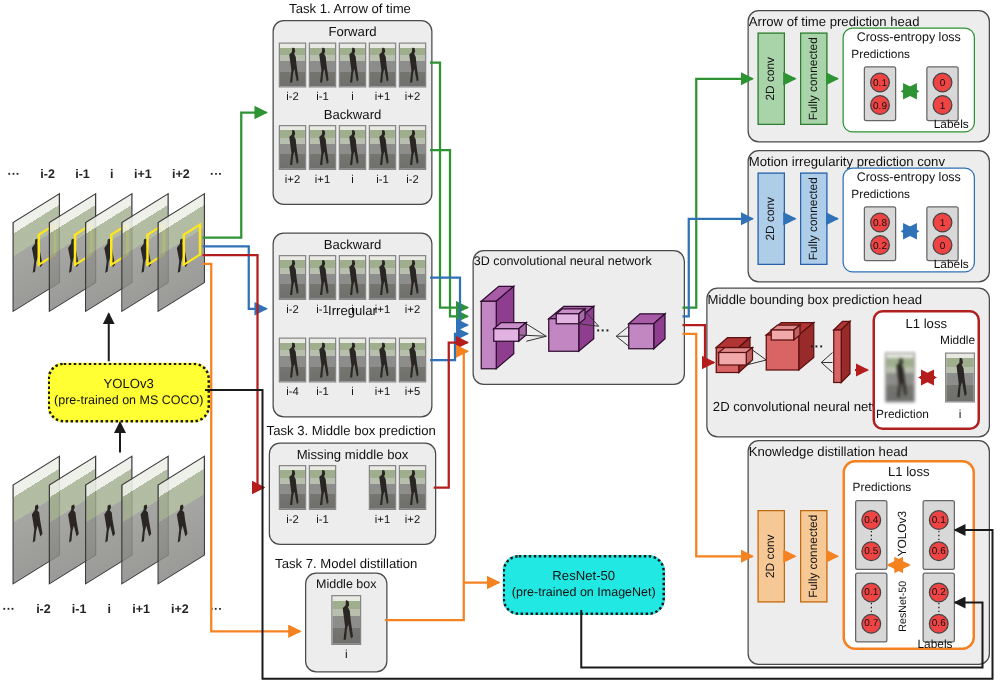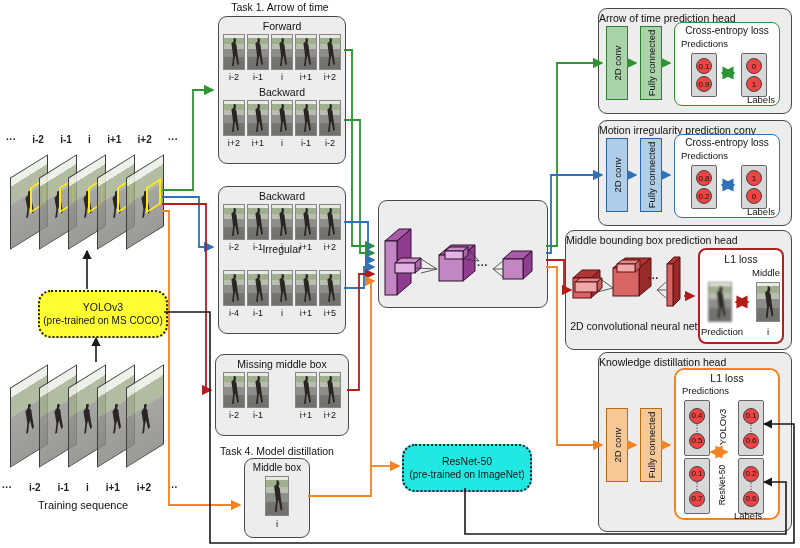--- a/index.html
+++ b/index.html
@@ -104,21 +104,20 @@
   </div>
   <div class="flabels" style="left:2px;top:482px;width:176px">
     <span>···</span>
     <span>i-2</span>
     <span>i-1</span>
     <span>i</span>
     <span>i+1</span>
     <span>i+2</span>
     <span>···</span>
   </div>
-  <div class="ptitle" style="left:8px;top:499px;width:150px;font-size:11px">Training sequence</div>
 
   <div class="ptitle" style="left:210px;top:1px;width:140px">Task 1. Arrow of time</div>
   <div class="panel" style="left:218px;top:16px;width:126px;height:146px">
     <div class="gl" style="top:3px">Forward</div>
     <div class="trow" style="top:17px">
       <div class="thumb">
           <div class="person"></div>
         </div>
       <div class="thumb">
           <div class="person"></div>
@@ -213,20 +212,21 @@
     </div>
     <div class="lrow" style="top:121px">
       <span>i-4</span>
       <span>i-1</span>
       <span>i</span>
       <span>i+1</span>
       <span>i+5</span>
     </div>
   </div>
 
+  <div class="ptitle" style="left:202px;top:339px;width:158px">Task 3. Middle box prediction</div>
   <div class="panel" style="left:215px;top:354px;width:132px;height:80px">
     <div class="gl" style="top:3px">Missing middle box</div>
     <div class="trow" style="top:17px">
       <div class="thumb">
           <div class="person"></div>
         </div>
       <div class="thumb">
           <div class="person"></div>
         </div>
       <div class="thumb gap"></div>
@@ -239,32 +239,33 @@
     </div>
     <div class="lrow" style="top:55px">
       <span>i-2</span>
       <span>i-1</span>
       <span></span>
       <span>i+1</span>
       <span>i+2</span>
     </div>
   </div>
 
-  <div class="ptitle" style="left:212px;top:445px;width:130px">Task 4. Model distillation</div>
+  <div class="ptitle" style="left:212px;top:445px;width:130px">Task 7. Model distillation</div>
   <div class="panel" style="left:244px;top:458px;width:64px;height:78px">
     <div class="gl" style="top:3px;font-size:10px">Middle box</div>
     <div class="trow" style="top:17px">
       <div class="thumb" style="width:24px;height:40px">
           <div class="person"></div>
         </div>
     </div>
     <div class="gl" style="top:59px;font-size:9.5px">i</div>
   </div>
 
   <div class="panel" style="left:378px;top:200px;width:168px;height:106px">
+    <div class="htitle" style="font-size:10px">3D convolutional neural network</div>
     <svg width="164" height="80" style="position:absolute;left:2px;top:22px">
       <g stroke="#2e0e2e" stroke-width="1">
         <polygon points="4,18 18,6 30,6 16,18" fill="#a85ca8"></polygon>
         <polygon points="16,18 30,6 30,60 16,72" fill="#8f3e8f"></polygon>
         <rect x="4" y="18" width="12" height="54" fill="#c287c2"></rect>
         <polygon points="14,40 20,35 40,35 34,40" fill="#c98fc9"></polygon>
         <polygon points="34,40 40,35 40,45 34,50" fill="#a86ba8"></polygon>
         <rect x="14" y="40" width="20" height="10" fill="#e2b3e2"></rect>
       </g>
       <g stroke="#333" stroke-width="0.8">

